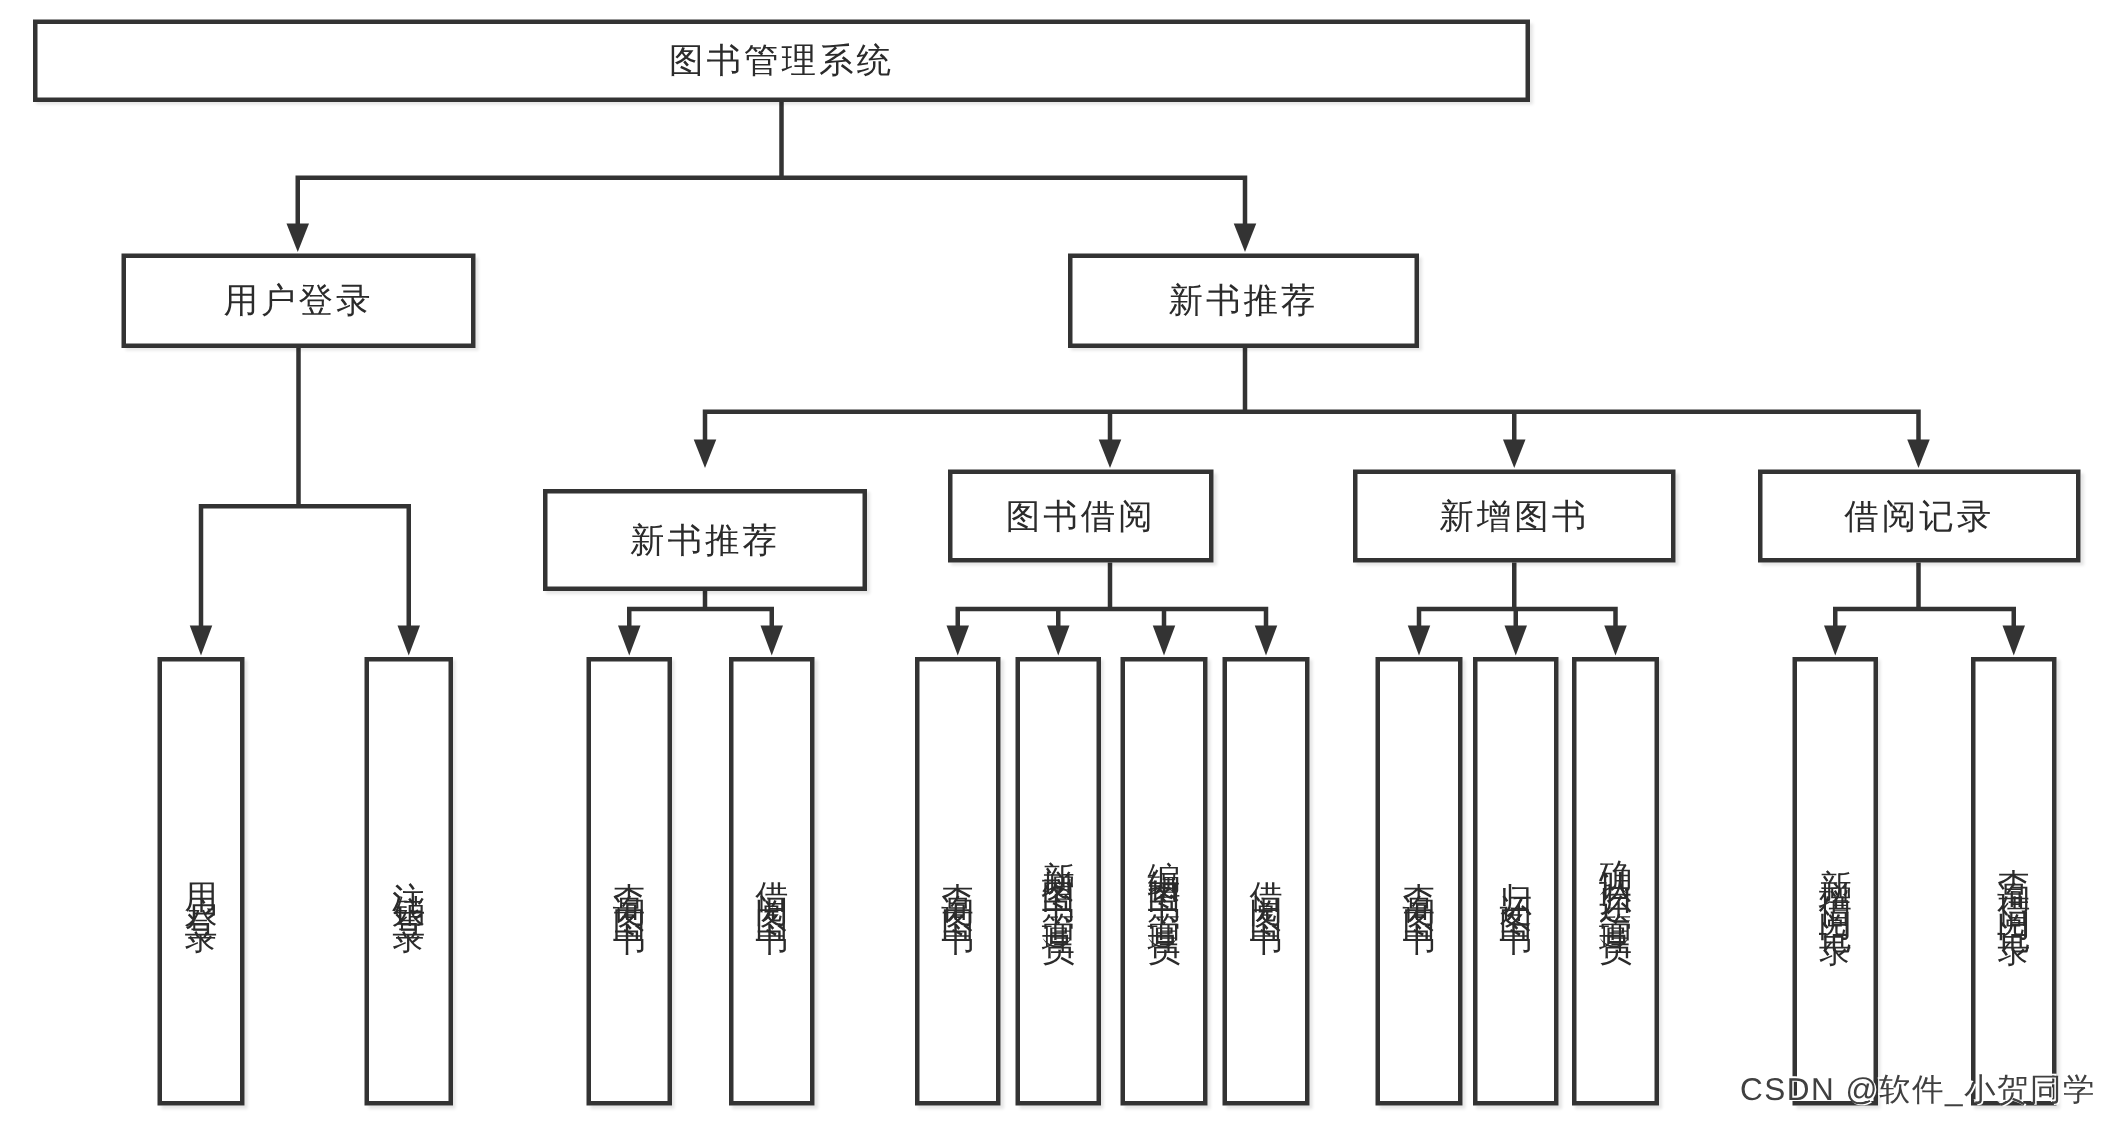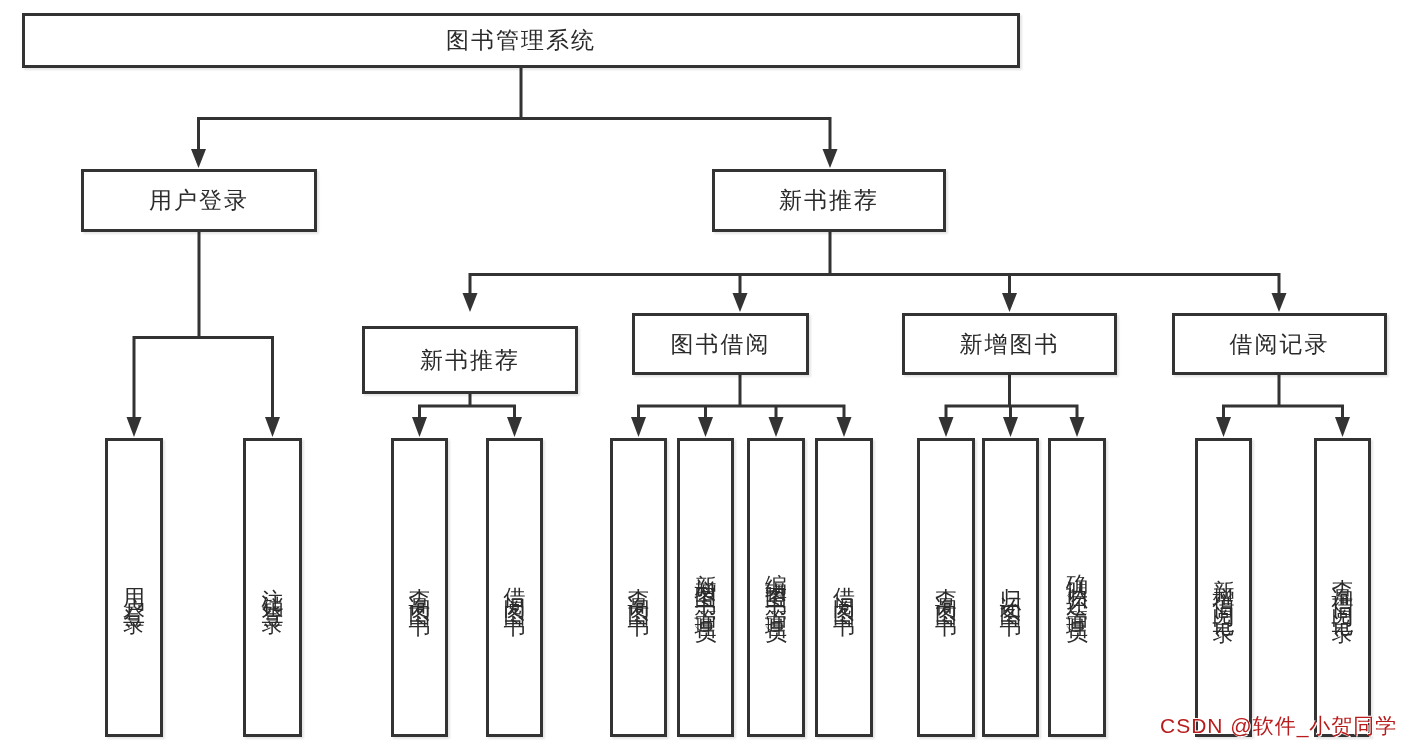--- a/index.html
+++ b/index.html
@@ -37,21 +37,21 @@
     color: #2b2b2b;
     line-height: 1;
     white-space: nowrap;
   }
   #watermark {
     position: absolute;
     left: 1160px;
     top: 712px;
     font-size: 21px;
     letter-spacing: 1px;
-    color: #b91c1c;
+    color: #404040;
     text-shadow: 1px 1px 0 #ffffff, -1px -1px 0 #ffffff;
     white-space: nowrap;
     z-index: 10;
   }
 </style>
 </head>
 <body>
 
 <div id="canvas">
 

